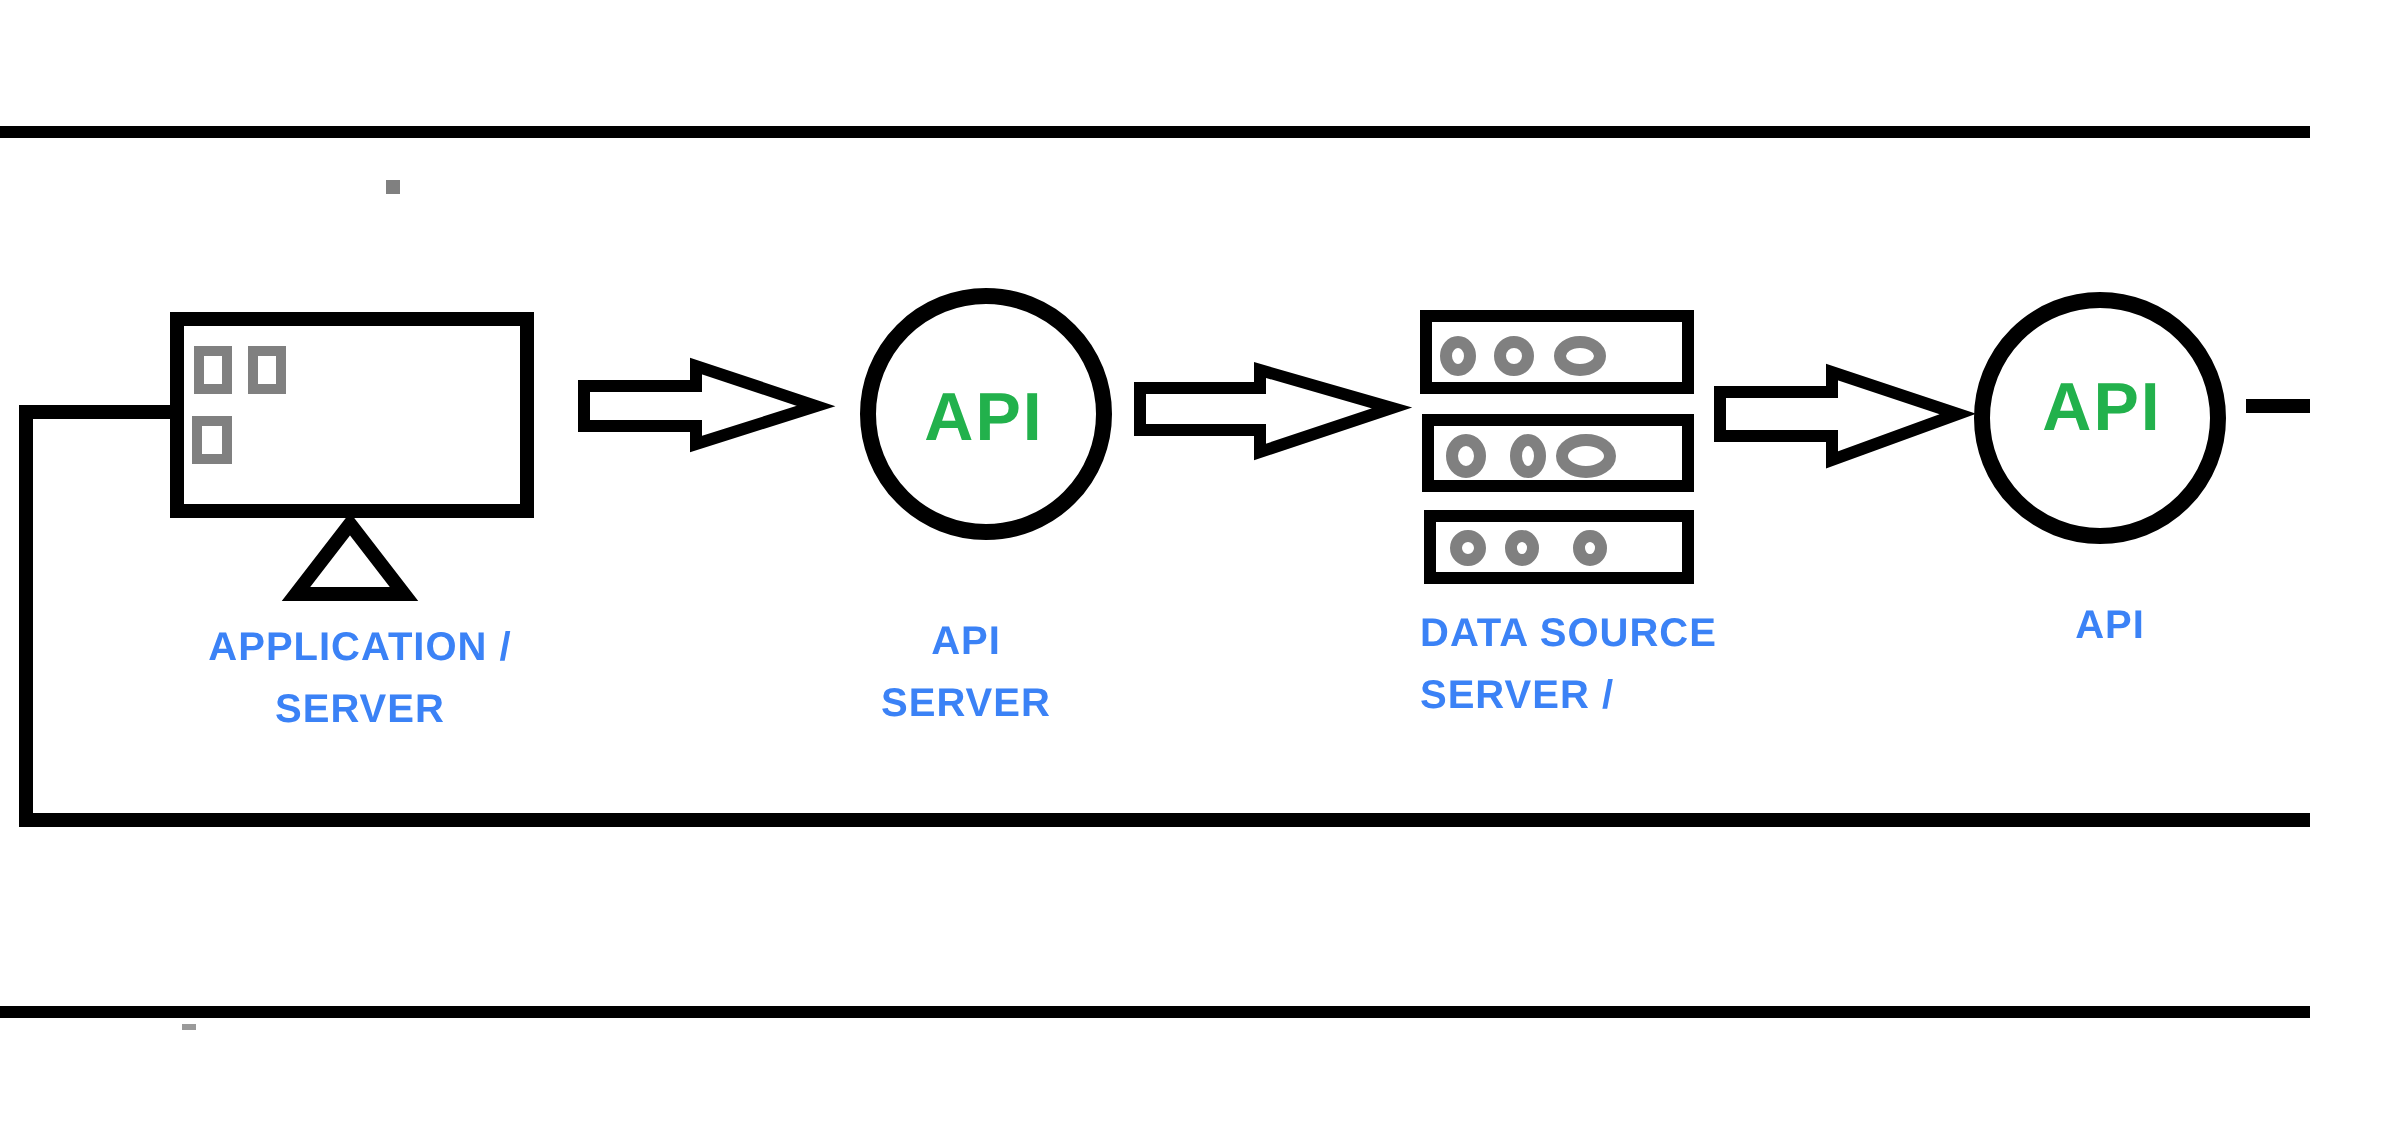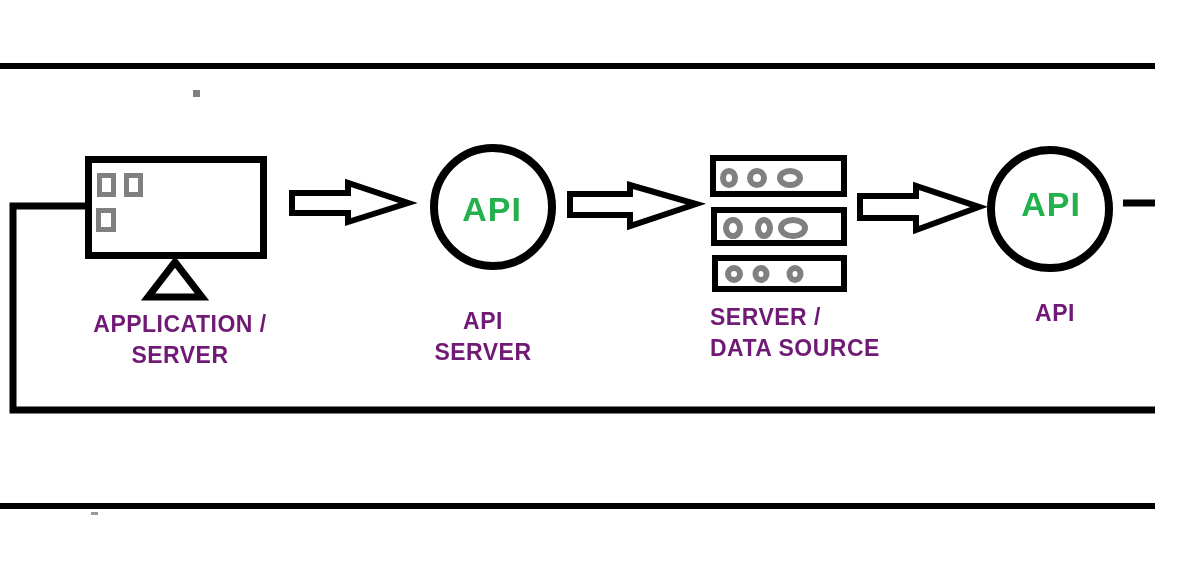--- a/index.html
+++ b/index.html
@@ -16,23 +16,23 @@
     overflow: hidden;
   }
   .stage svg {
     position: absolute;
     left: 0;
     top: 0;
     display: block;
   }
   .label {
     position: absolute;
-    color: #701a75;
+    color: #3b82f6;
     font-weight: 700;
-    font-size: 23px;
+    font-size: 20px;
     line-height: 31px;
     letter-spacing: 0.5px;
     text-align: center;
     white-space: nowrap;
   }
   .label--left { text-align: left; }
   .badge {
     position: absolute;
     color: #22b14c;
     font-weight: 700;
@@ -108,21 +108,21 @@
     <div>APPLICATION /</div>
     <div>SERVER</div>
   </div>
 
   <div class="label request-label">
     <div>API</div>
     <div>SERVER</div>
   </div>
 
   <div class="label label--left server-label">
+    <div>DATA SOURCE</div>
     <div>SERVER /</div>
-    <div>DATA SOURCE</div>
   </div>
 
   <div class="label response-label">
     <div>API</div>
   </div>
 
 </div>
 
 </body></html>

